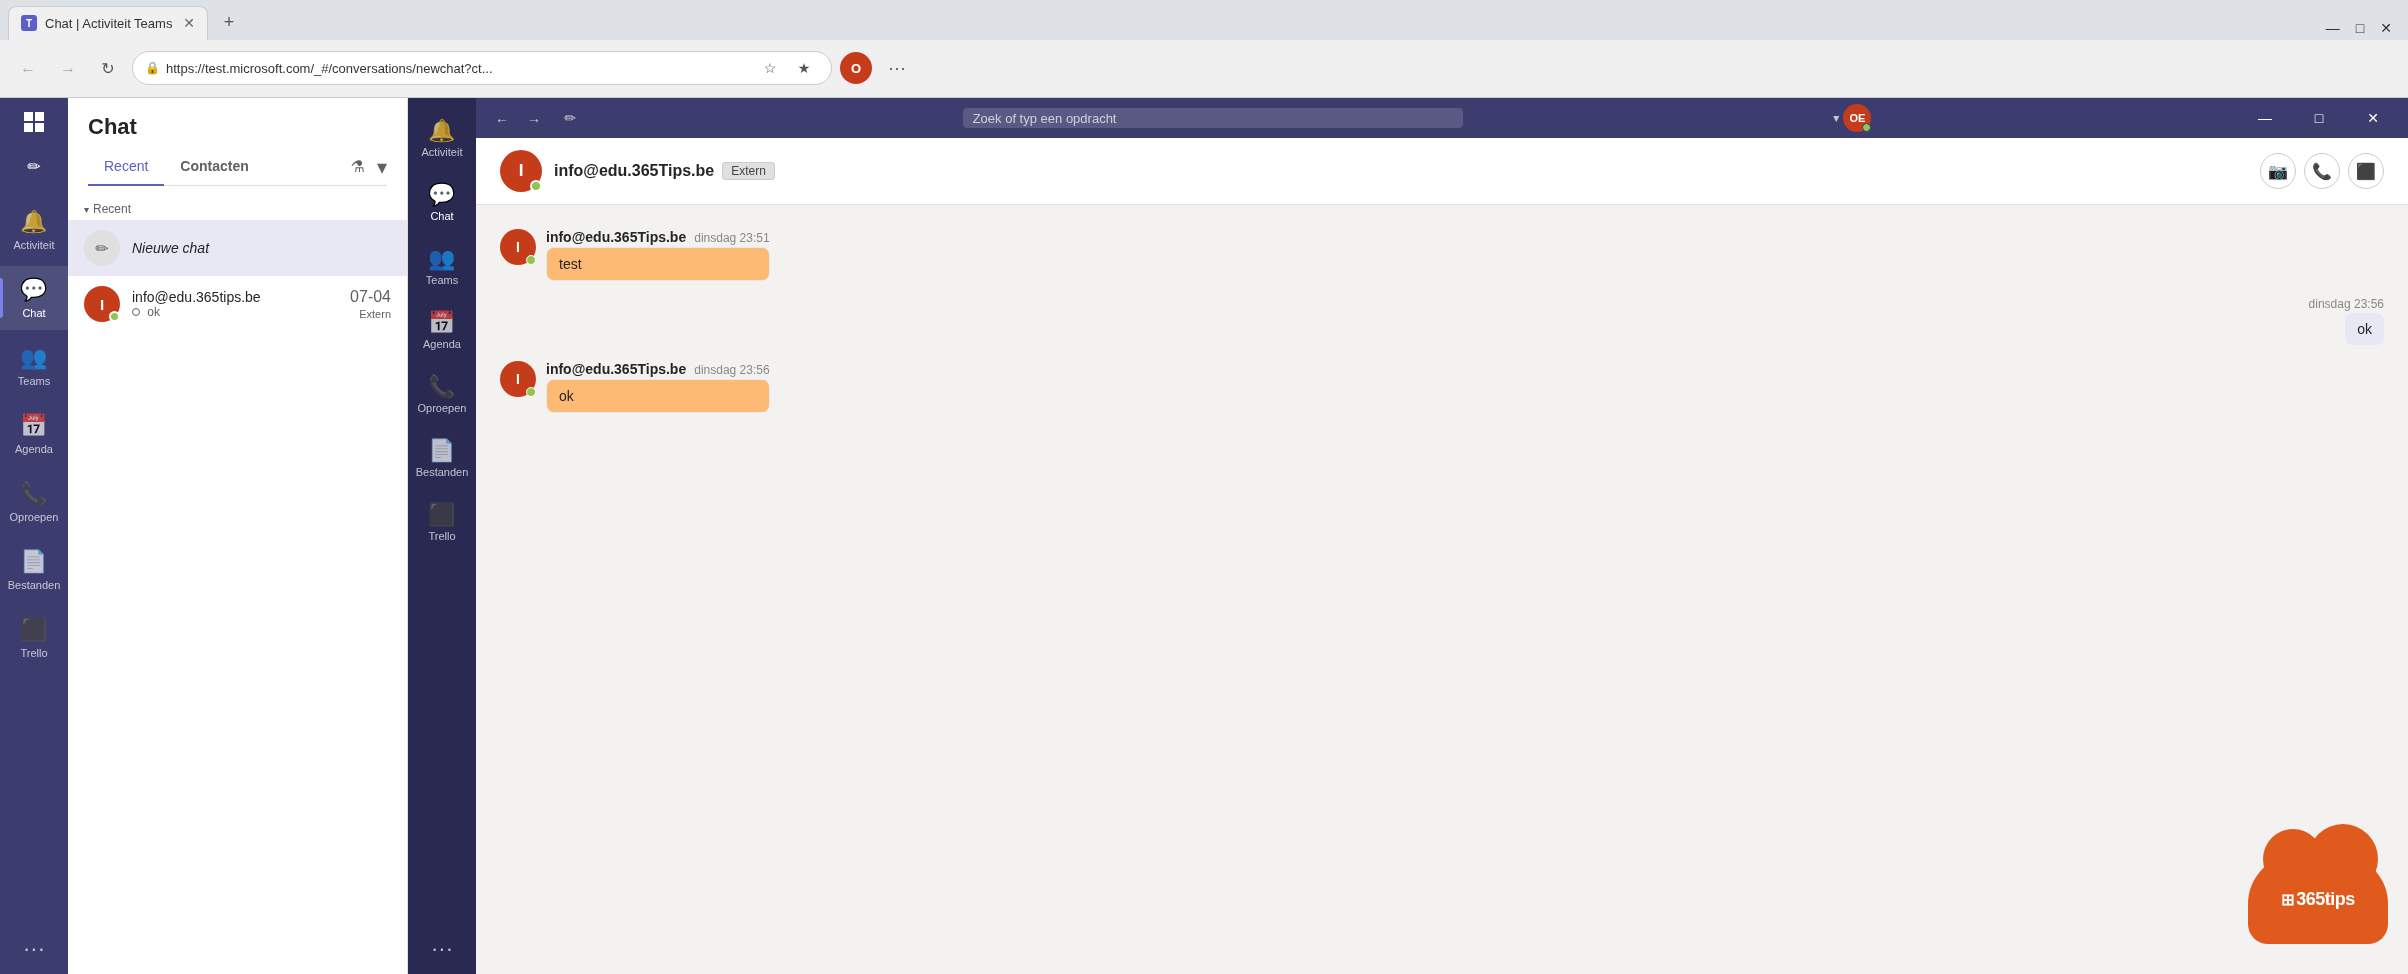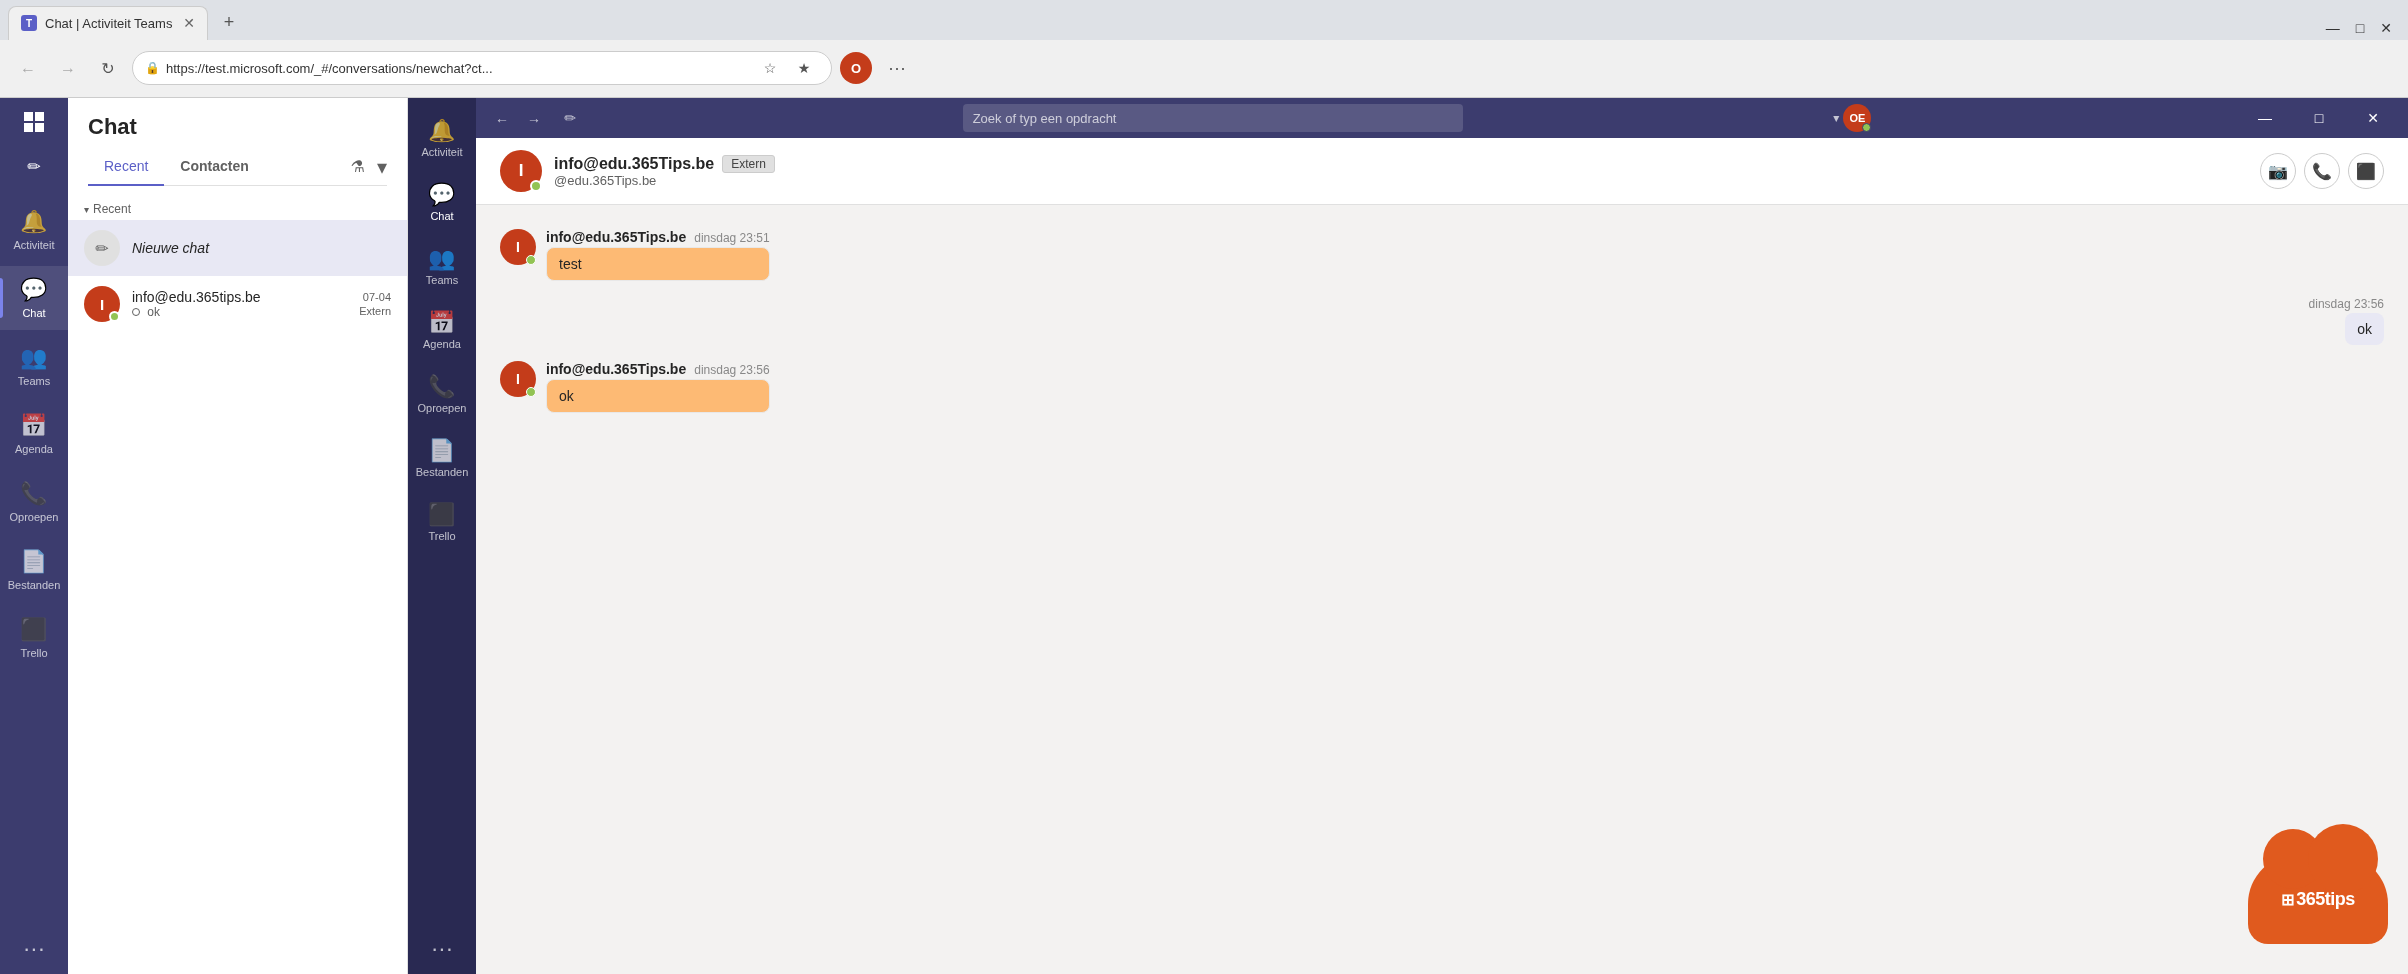--- a/index.html
+++ b/index.html
@@ -60,41 +60,41 @@
     .new-chat-avatar { width: 36px; height: 36px; border-radius: 50%; background: #e0e0e0; display: flex; align-items: center; justify-content: center; color: #616161; font-size: 16px; flex-shrink: 0; }
     .new-chat-name { font-size: 14px; color: #252525; font-style: italic; }
     .chat-item { display: flex; align-items: center; gap: 12px; padding: 10px 16px; cursor: pointer; position: relative; }
     .chat-avatar { width: 36px; height: 36px; border-radius: 50%; background: #c43c1a; display: flex; align-items: center; justify-content: center; color: white; font-size: 15px; font-weight: 600; flex-shrink: 0; position: relative; }
     .chat-avatar-status { width: 11px; height: 11px; border-radius: 50%; background: #92c353; border: 2px solid white; position: absolute; bottom: 0; right: 0; }
     .chat-item-content { flex: 1; min-width: 0; }
     .chat-item-name { font-size: 14px; color: #252525; font-weight: 500; }
     .chat-item-preview { font-size: 12px; color: #616161; white-space: nowrap; overflow: hidden; text-overflow: ellipsis; }
     .chat-item-preview .dot { width: 8px; height: 8px; border-radius: 50%; border: 1px solid #616161; display: inline-block; margin-right: 4px; }
     .chat-item-meta { display: flex; flex-direction: column; align-items: flex-end; gap: 2px; }
-    .chat-item-date { font-size: 11px; color: #616161; }
+    .chat-item-date { font-size: 16px; color: #616161; }
     .chat-item-badge { font-size: 11px; color: #616161; }
 
     
     .right-content { flex: 1; display: flex; }
 
     
     .teams-sidebar { width: 68px; background: #292952; display: flex; flex-direction: column; align-items: center; padding-top: 8px; }
     .teams-sidebar-nav { display: flex; flex-direction: column; align-items: center; width: 100%; }
     .teams-sidebar-item { display: flex; flex-direction: column; align-items: center; padding: 8px 0; width: 100%; cursor: pointer; color: rgba(255,255,255,0.7); gap: 2px; min-height: 64px; justify-content: center; }
     .teams-sidebar-item.active { color: white; }
     .teams-sidebar-icon { font-size: 22px; }
     .teams-sidebar-label { font-size: 11px; }
     .teams-sidebar-more { color: rgba(255,255,255,0.7); font-size: 22px; cursor: pointer; padding: 12px 0; margin-top: auto; }
 
     
     .chat-window { flex: 1; background: #f3f2f1; display: flex; flex-direction: column; }
 
     
     .teams-window-chrome { background: #3c3c6e; height: 40px; display: flex; align-items: center; padding: 0 12px; }
-    .teams-search-bar { flex: 1; max-width: 500px; height: 28px; background: rgba(255,255,255,0.15); border-radius: 4px; display: flex; align-items: center; padding: 0 10px; color: rgba(255,255,255,0.7); font-size: 13px; margin: 0 auto; }
+    .teams-search-bar { flex: 1; max-width: 500px; height: 20px; background: rgba(255,255,255,0.15); border-radius: 4px; display: flex; align-items: center; padding: 0 10px; color: rgba(255,255,255,0.7); font-size: 13px; margin: 0 auto; }
     .teams-window-controls { display: flex; align-items: center; gap: 8px; margin-left: auto; }
     .teams-win-ctrl { width: 46px; height: 30px; display: flex; align-items: center; justify-content: center; cursor: pointer; color: white; font-size: 14px; }
     .teams-nav-btns { display: flex; align-items: center; gap: 4px; margin-right: 8px; }
     .teams-nav-btn { width: 28px; height: 28px; display: flex; align-items: center; justify-content: center; cursor: pointer; color: rgba(255,255,255,0.7); font-size: 14px; border-radius: 4px; }
     .teams-compose-btn { width: 28px; height: 28px; display: flex; align-items: center; justify-content: center; cursor: pointer; color: rgba(255,255,255,0.7); font-size: 14px; margin-right: 8px; }
     .teams-dropdown { color: rgba(255,255,255,0.7); cursor: pointer; font-size: 12px; margin-right: 4px; }
     .teams-avatar { width: 28px; height: 28px; border-radius: 50%; background: #c43c1a; display: flex; align-items: center; justify-content: center; color: white; font-size: 11px; font-weight: bold; position: relative; cursor: pointer; }
     .teams-avatar-status-dot { width: 9px; height: 9px; border-radius: 50%; background: #92c353; border: 1.5px solid #3c3c6e; position: absolute; bottom: 0; right: 0; }
 
     
@@ -312,21 +312,20 @@
       <div class="chat-header">
         <div class="chat-header-avatar">
           <span>I</span>
           <div class="chat-header-status"></div>
         </div>
         <div class="chat-header-info">
           <div class="chat-header-name">
             <span>info@edu.365Tips.be</span>
             <span class="extern-badge">Extern</span>
           </div>
-          <div class="chat-header-sub">@edu.365Tips.be</div>
         </div>
         <div class="chat-header-actions">
           <div class="header-action-btn">📷</div>
           <div class="header-action-btn">📞</div>
           <div class="header-action-btn">⬛</div>
         </div>
       </div>
 
       <div class="chat-messages-area" style="flex:1; position:relative; overflow:hidden;">
         <div class="chat-messages">

